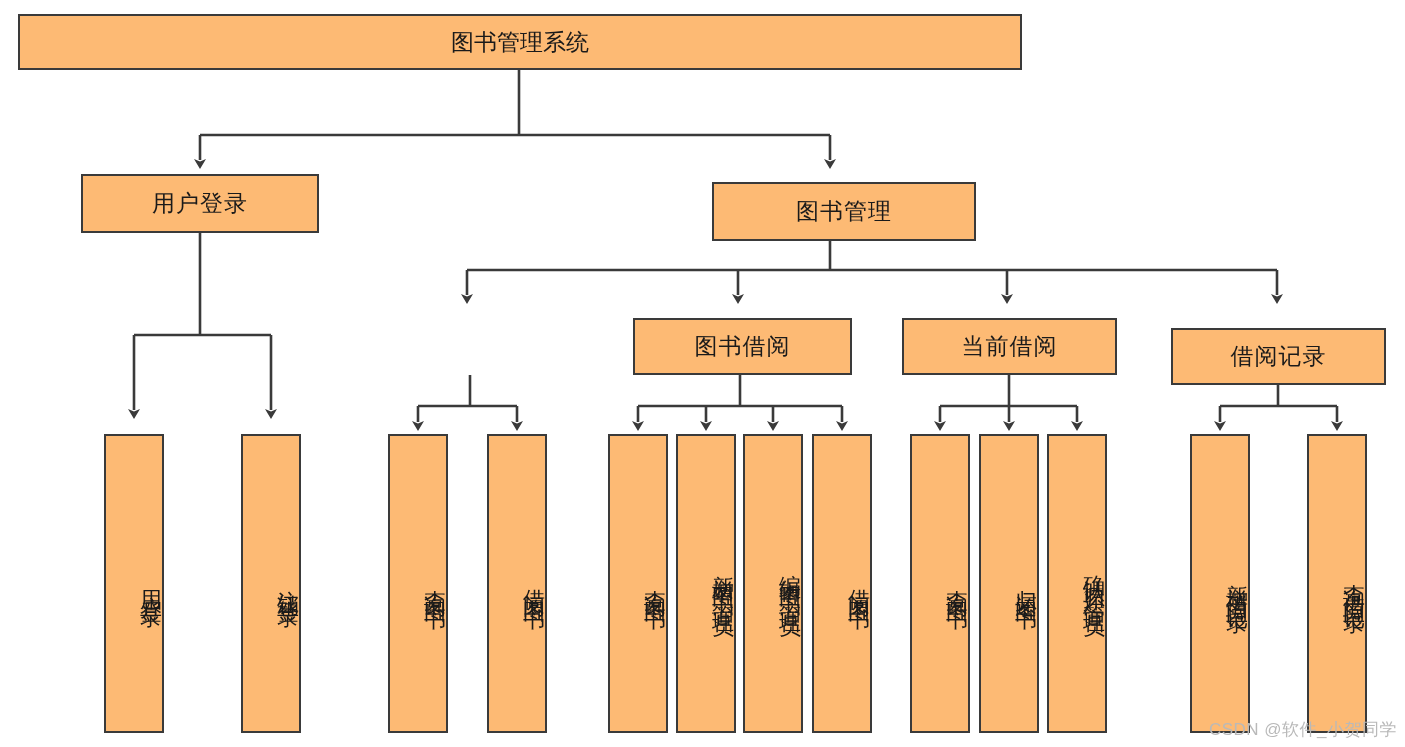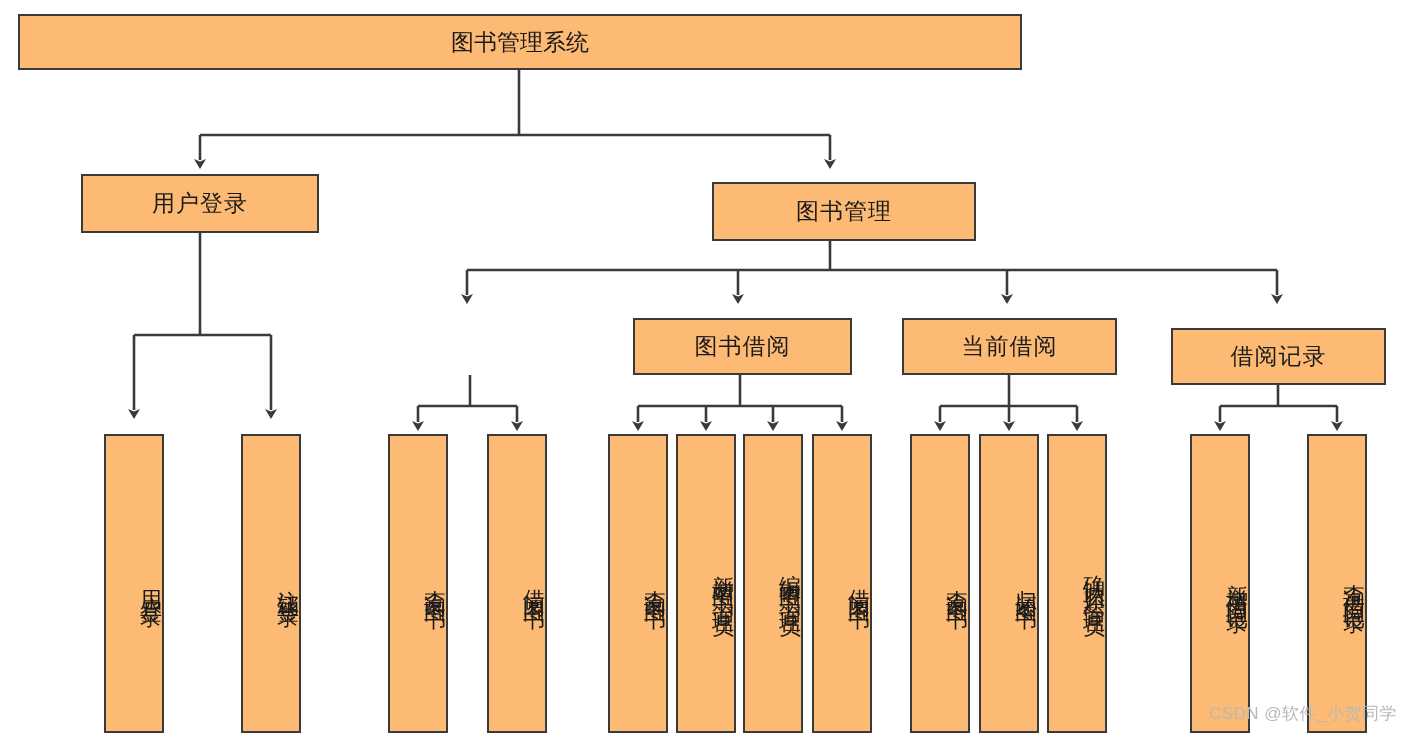--- a/index.html
+++ b/index.html
@@ -49,21 +49,21 @@
     line-height: 1;
     padding-top: 6px;
     padding-bottom: 6px;
     align-items: flex-start;
     justify-content: center;
     white-space: nowrap;
   }
   .watermark {
     position: absolute;
     right: 8px;
-    bottom: 22px;
+    bottom: 6px;
     font-size: 17px;
     color: #b9b9b9;
     letter-spacing: 0.5px;
     white-space: nowrap;
   }
 </style>
 </head>
 <body>
 
 <div id="canvas">

